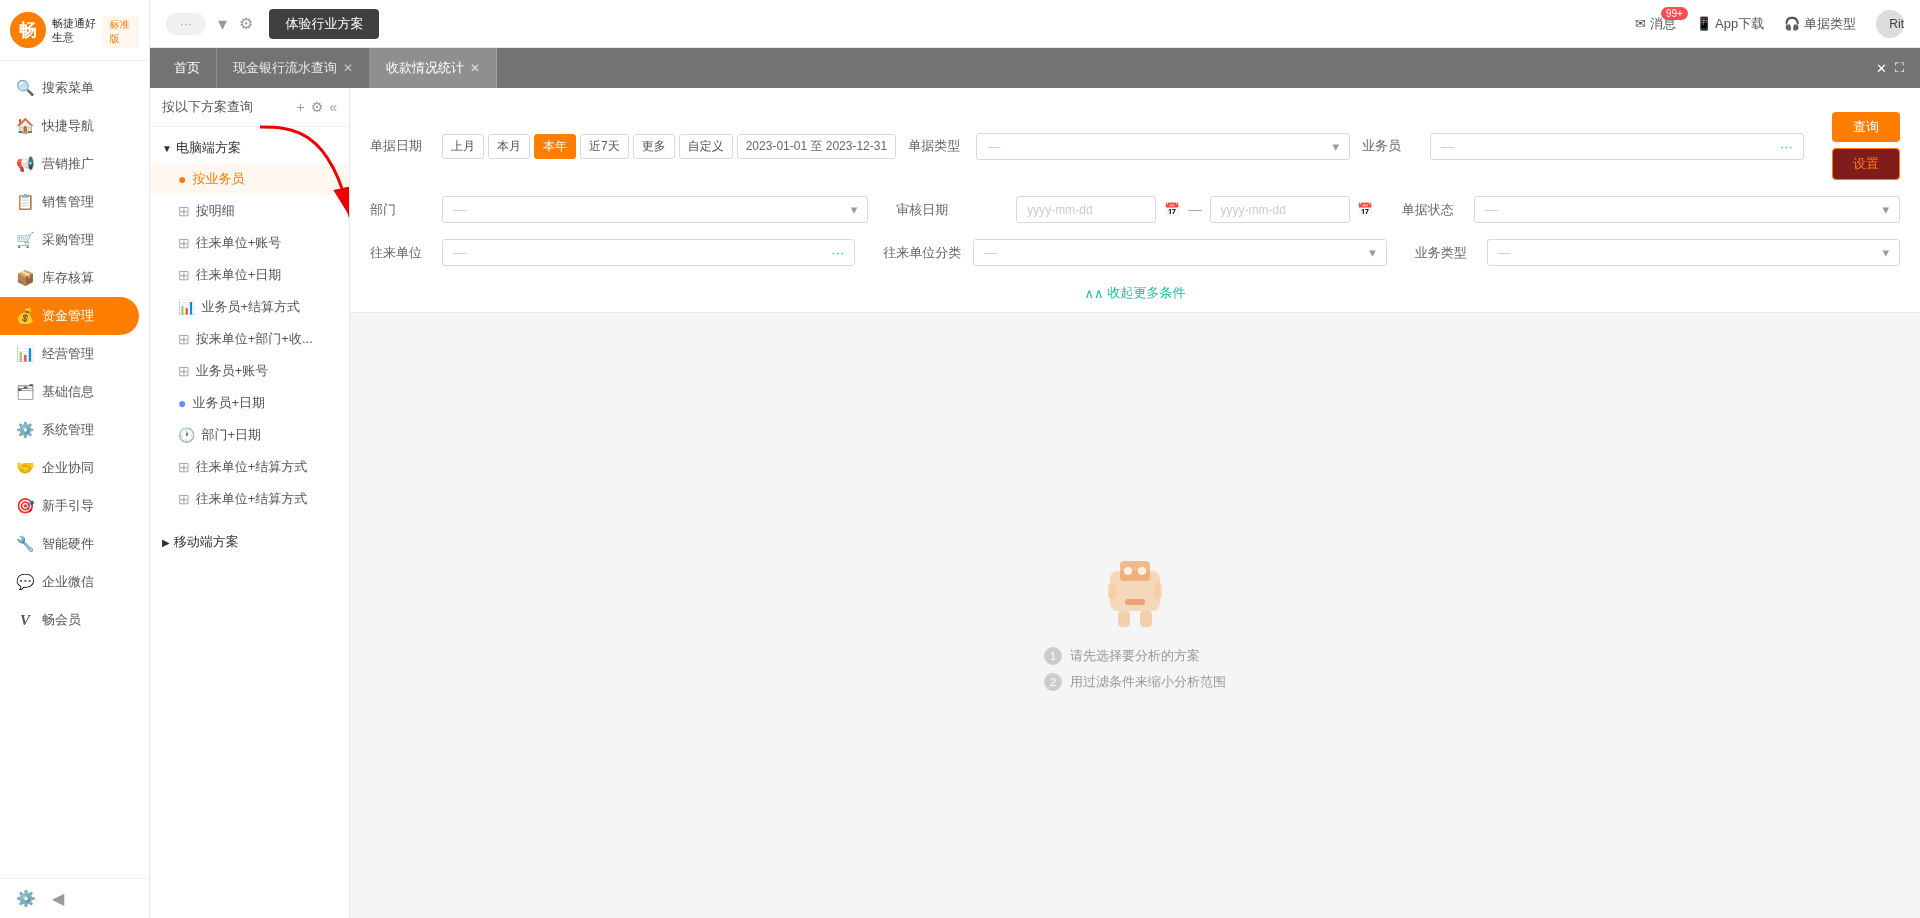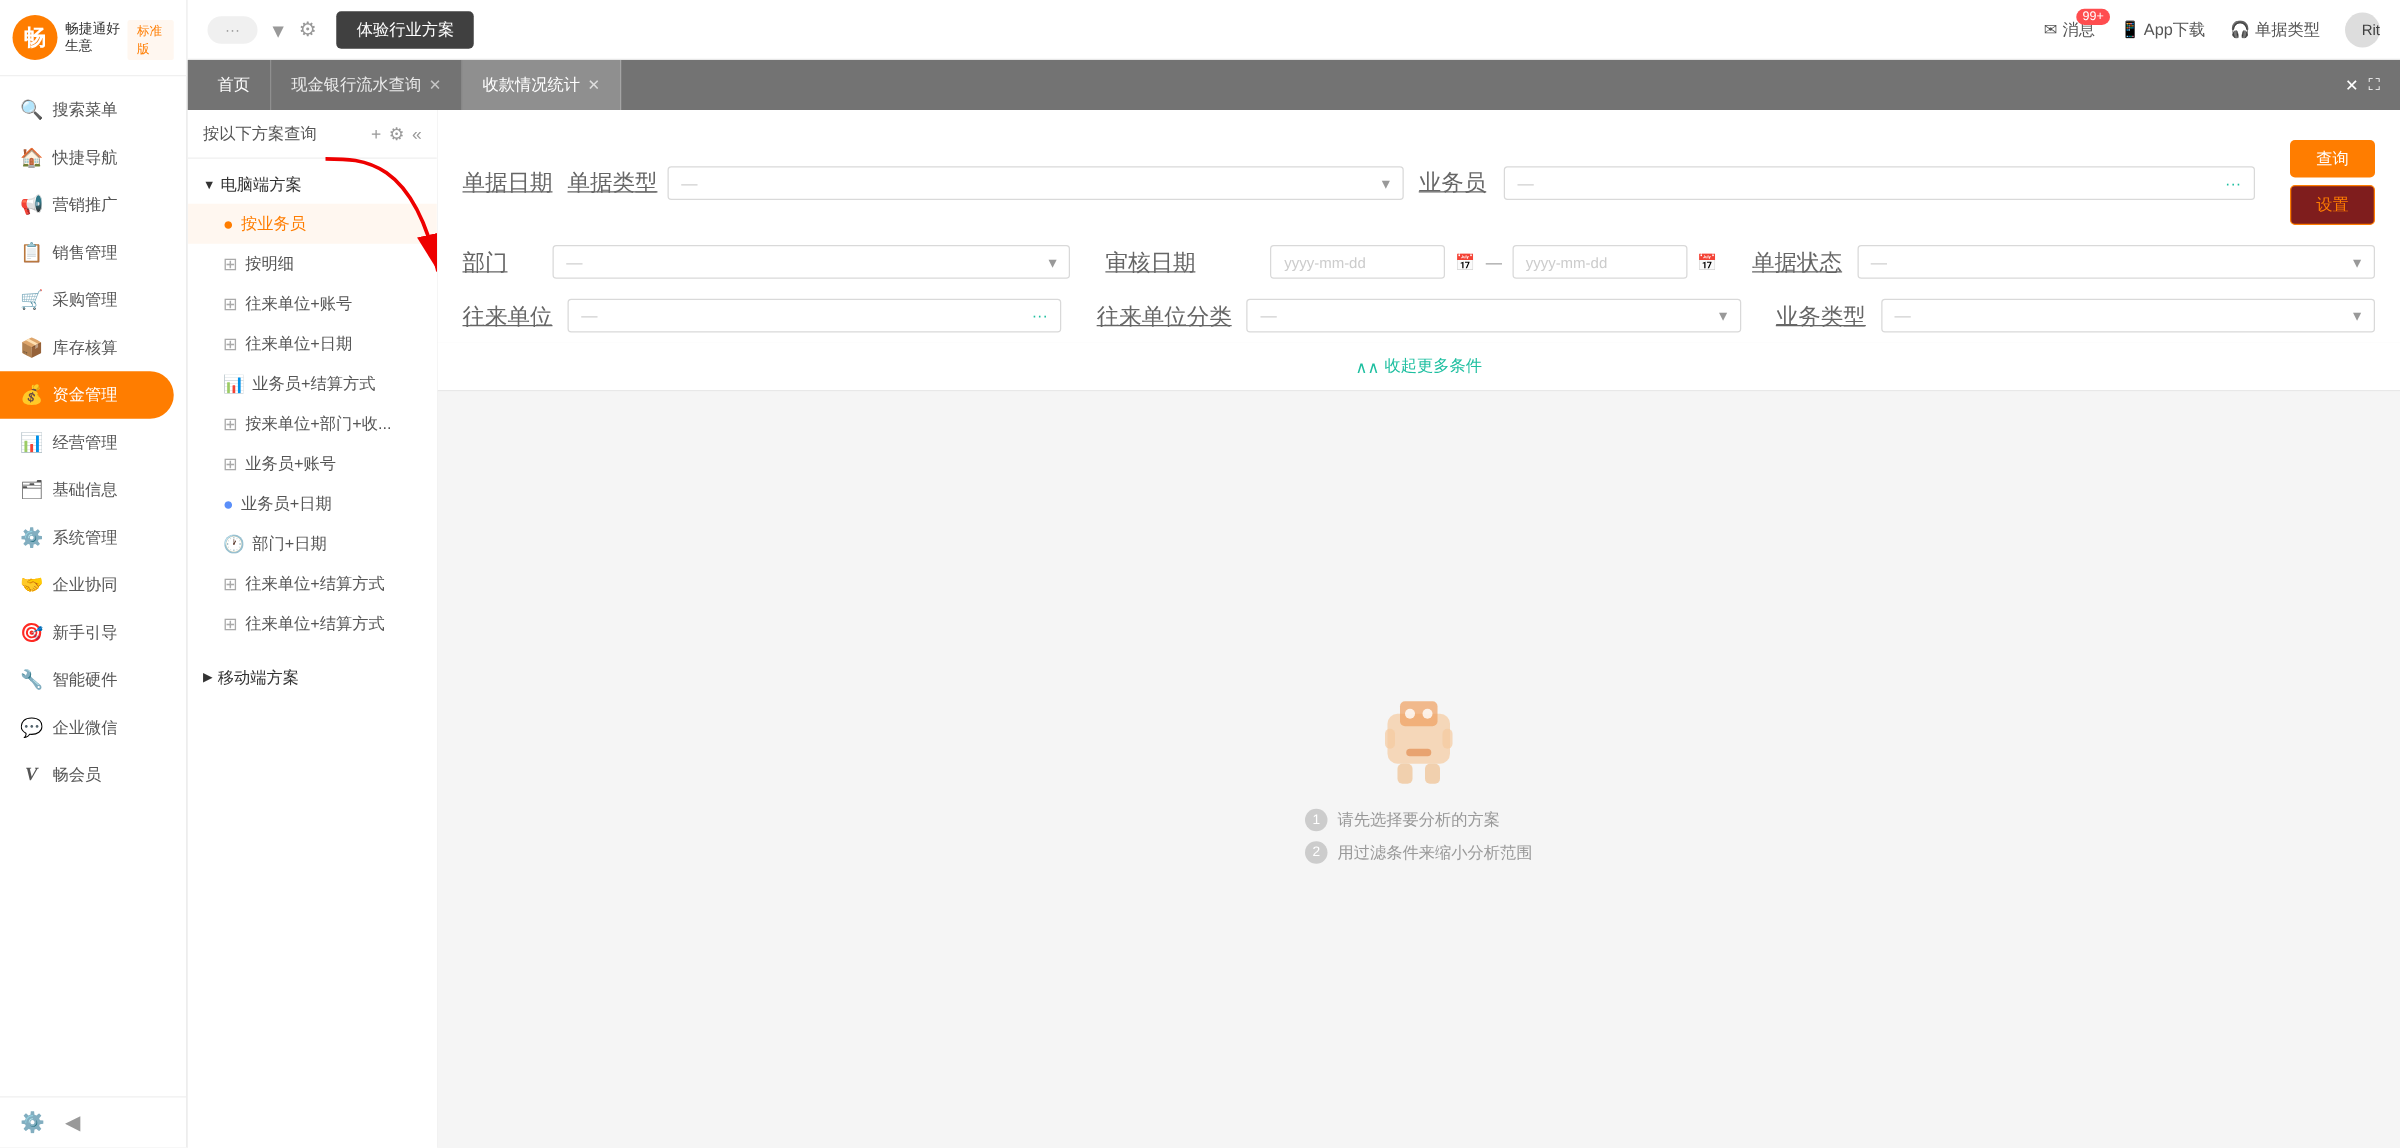--- a/index.html
+++ b/index.html
@@ -410,23 +410,22 @@
       position: relative;
     }
     .filter-row-line {
       display: flex;
       align-items: center;
       padding: 8px 0;
       gap: 12px;
     }
     .f-label {
       color: #666;
-      font-size: 18px;
+      font-size: 13px;
       min-width: 60px;
-      text-decoration: underline;
     }
   </style>
 </head>
 <body>
 
 <div class="sidebar">
   <div class="sidebar-logo">
     <div class="logo-icon">畅</div>
     <div style="display:flex;flex-direction:column;">
       <span class="logo-text">畅捷通好生意</span>
@@ -631,20 +630,29 @@
           </div>
         </div>
       </div>
 
       <div class="right-main">
 
         <div class="filter-area">
 
           <div class="filter-row-line">
             <span class="f-label">单据日期</span>
+            <div class="filter-date-group">
+              <button class="date-btn">上月</button>
+              <button class="date-btn">本月</button>
+              <button class="date-btn active">本年</button>
+              <button class="date-btn">近7天</button>
+              <button class="date-btn">更多</button>
+              <button class="date-btn">自定义</button>
+              <span class="date-range">2023-01-01 至 2023-12-31</span>
+            </div>
             <div style="flex:1;display:flex;align-items:center;gap:8px;">
               <span class="f-label" style="white-space:nowrap;">单据类型</span>
               <div class="select-box">
                 <span style="color:#ccc;">—</span>
                 <span style="color:#999;">▾</span>
               </div>
             </div>
             <div style="flex:1;display:flex;align-items:center;gap:8px;">
               <span class="f-label" style="white-space:nowrap;">业务员</span>
               <div class="select-box">

